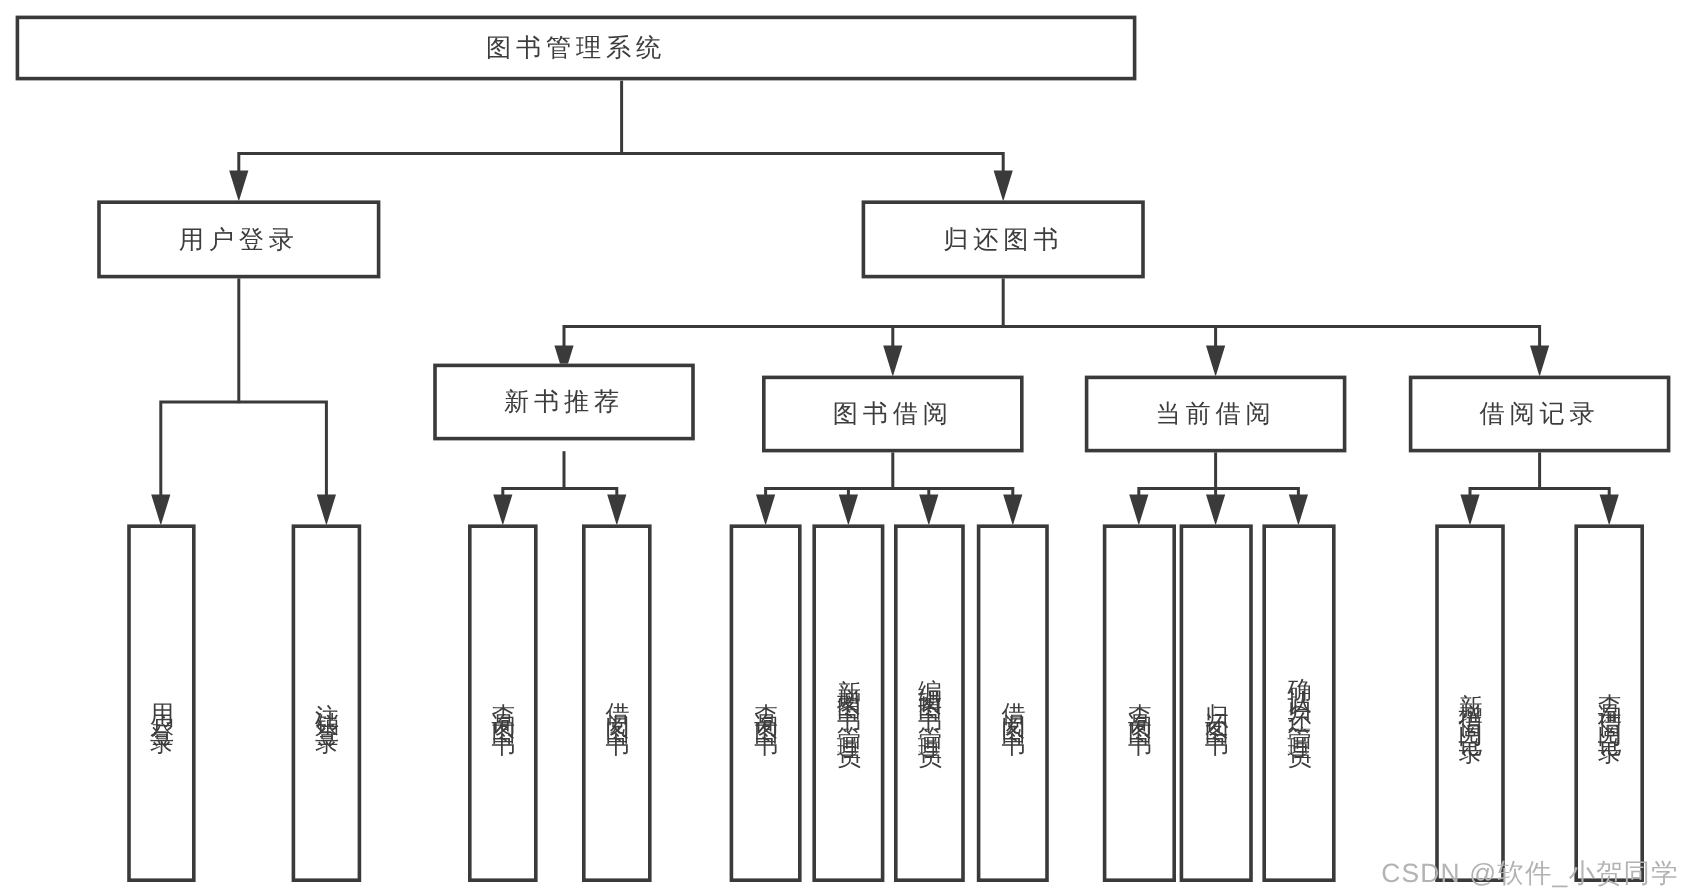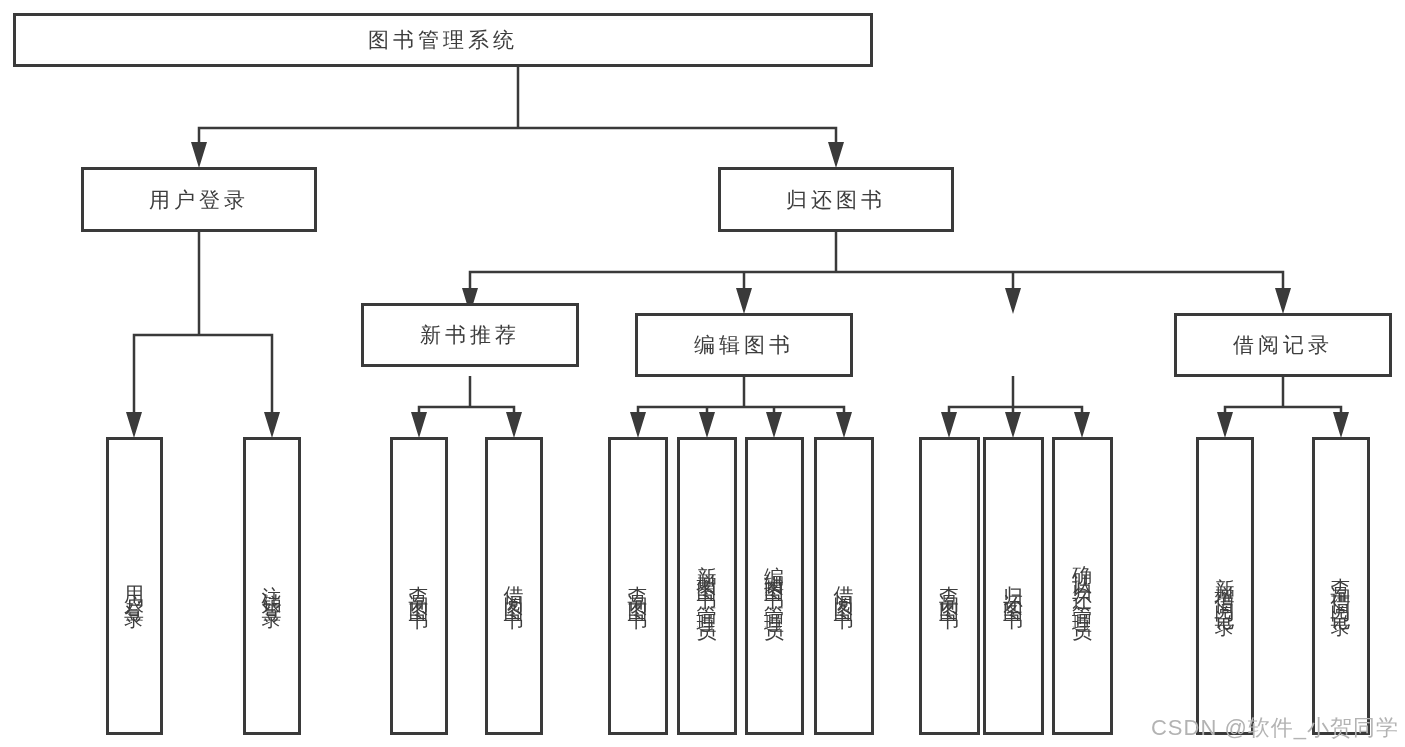--- a/index.html
+++ b/index.html
@@ -100,36 +100,39 @@
     <path class="line" d="M1013 376 V408"></path>
     <path class="line" d="M949 414 V407 H1082 V414"></path>
     <path class="line" d="M1013 407 V414"></path>
 
     <path class="line" d="M1283 376 V408"></path>
     <path class="line" d="M1225 414 V407 H1341 V414"></path>
 
     <path class="arrow" d="M126 412 L142 412 L134 438 Z M264 412 L280 412 L272 438 Z M411 412 L427 412 L419 438 Z M506 412 L522 412 L514 438 Z M630 412 L646 412 L638 438 Z M699 412 L715 412 L707 438 Z M766 412 L782 412 L774 438 Z M836 412 L852 412 L844 438 Z M941 412 L957 412 L949 438 Z M1005 412 L1021 412 L1013 438 Z M1074 412 L1090 412 L1082 438 Z M1217 412 L1233 412 L1225 438 Z M1333 412 L1349 412 L1341 438 Z"></path>
   </svg>
 
-  <div class="box root" style="left:13px; top:13px; width:860px; height:54px">
+  <div class="box root" style="left:13px; top:13px; width:934px; height:54px">
     <span class="lbl">图书管理系统</span>
   </div>
 
   <div class="box" style="left:81px; top:167px; width:236px; height:65px">
     <span class="lbl">用户登录</span>
   </div>
   <div class="box" style="left:718px; top:167px; width:236px; height:65px">
     <span class="lbl">归还图书</span>
   </div>
 
   <div class="box" style="left:361px; top:303px; width:218px; height:64px">
     <span class="lbl">新书推荐</span>
   </div>
   <div class="box" style="left:635px; top:313px; width:218px; height:64px">
-    <span class="lbl">编辑图书</span>
+    <span class="lbl">图书借阅</span>
+  </div>
+  <div class="box" style="left:904px; top:313px; width:218px; height:64px">
+    <span class="lbl">当前借阅</span>
   </div>
   <div class="box" style="left:1174px; top:313px; width:218px; height:64px">
     <span class="lbl">借阅记录</span>
   </div>
 
   <div class="box leaf" style="left:106px; top:437px; width:57px; height:298px">
     <span class="lbl">用户登录</span>
   </div>
   <div class="box leaf" style="left:243px; top:437px; width:58px; height:298px">
     <span class="lbl">注销登录</span>

